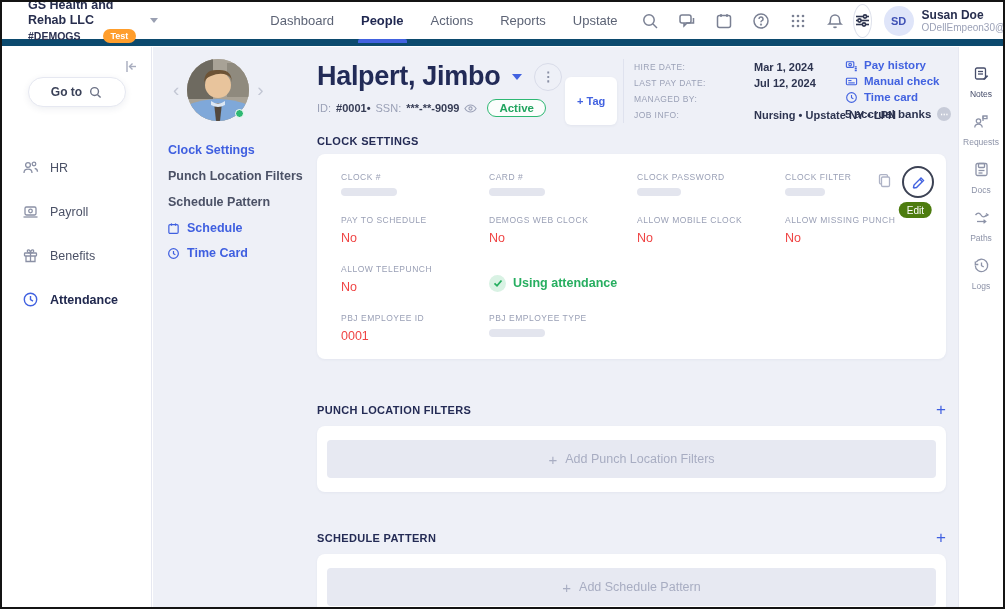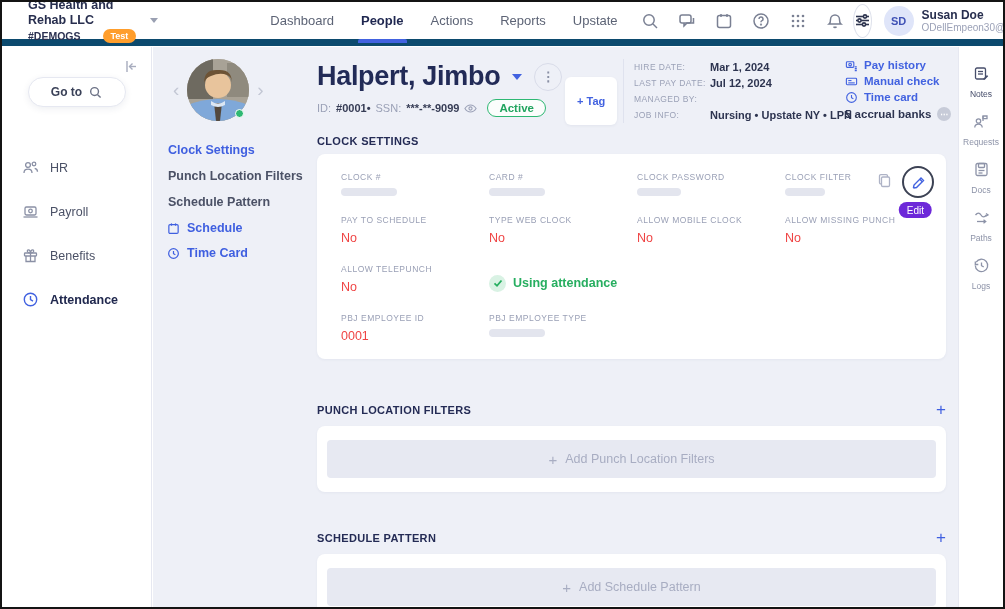--- a/index.html
+++ b/index.html
@@ -77,21 +77,21 @@
           align-items:center; justify-content:center; color:#8a90a5; font-size:13px; font-weight:bold; cursor:pointer;}
   .idrow{ display:flex; align-items:center; gap:5px; margin-top:7px; font-size:11px; }
   .graytxt{ color:#9ba1b7; } .darktxt{ color:#363c55; font-weight:bold; }
   .active-pill{ border:1.5px solid #2eb873; color:#21a45f; background:#fbfdfc; font-size:11.5px;
                 font-weight:bold; padding:2px 11px; border-radius:11px; margin-left:5px;}
   .tagbtn{ position:absolute; left:412px; top:30px; background:#fff; color:#4262e0; font-size:11px;
            font-weight:bold; padding:18px 12px; border-radius:6px; cursor:pointer; box-shadow:0 1px 3px rgba(40,50,90,.06);}
   .details{ position:absolute; left:470px; top:12px; width:324px; border-left:1px solid #dfe2ee; padding-left:10px;}
   .drow{ display:flex; height:16px; align-items:center; }
   .dlabel{ width:76px; font-size:8.5px; letter-spacing:.05em; color:#9ba1b7; }
-  .dvalue{ font-size:11px; font-weight:bold; color:#2d3450; }
+  .dvalue{ font-size:11px; font-weight:bold; color:#2d3450;margin-left:44px; }
   .qlinks{ position:absolute; left:692px; top:10px; }
   .qlink{ display:flex; align-items:center; gap:6px; height:16px; font-size:11.5px; font-weight:bold;
           color:#4262e0; cursor:pointer;}
   .accrual{ display:flex; align-items:center; gap:6px; height:18px; font-size:11.5px; font-weight:bold; color:#2d3450;}
   .accrual .dotcirc{ width:14px; height:14px; border-radius:50%; background:#c7cbd8; color:#fff;
                      font-size:8px; display:flex; align-items:center; justify-content:center; cursor:pointer;}
 
   
   .subnav{ position:absolute; left:14px; top:92px; width:140px;}
   .subtab{ font-size:12.5px; font-weight:bold; color:#4b5166; padding:4px 0 4px 1px; margin-bottom:4px; cursor:pointer;}
@@ -109,21 +109,21 @@
   .fgrid{ display:grid; grid-template-columns:148px 148px 148px 1fr; row-gap:19px; }
   .flabel{ font-size:8.5px; letter-spacing:.06em; color:#9aa0b6; margin-bottom:6px; }
   .fvalue{ font-size:12.5px; color:#ef4444; }
   .bar{ width:56px; height:8px; background:#e3e5ee; border-radius:4px; margin-top:3px; }
   .bar.sm{ width:44px; } .bar.xs{ width:40px; }
   .cardicons{ position:absolute; top:12px; right:12px; display:flex; align-items:flex-start; gap:10px;}
   .copyic{ color:#aeb3c6; margin-top:7px; cursor:pointer;}
   .editwrap{ position:relative; }
   .editcirc{ width:32px; height:32px; border:2px solid #3c4254; border-radius:50%; display:flex;
              align-items:center; justify-content:center; color:#4262e0; background:#fff; cursor:pointer;}
-  .tooltip{ position:absolute; top:36px; left:50%; transform:translateX(-58%); background:#6d28d9;
+  .tooltip{ position:absolute; top:36px; left:50%; transform:translateX(-58%); background:#4d7c0f;
             color:#fff; font-size:10px; padding:2.5px 8px; border-radius:8px; white-space:nowrap;}
   .att-badge{ display:flex; align-items:center; gap:7px; margin-top:8px;}
   .att-badge .chk{ width:17px; height:17px; background:#d9f2e4; border-radius:50%; display:flex;
                    align-items:center; justify-content:center; color:#27ae60;}
   .att-badge .attxt{ font-size:12.5px; font-weight:bold; color:#27ae60; }
 
   .gap1{ height:42px; } .gap2{ height:37px; }
   .card.slim{ margin-top:8px; padding:14px 10px; }
   .addarea{ background:#e7e9f2; border-radius:4px; height:38px; display:flex; align-items:center;
             justify-content:center; gap:8px; color:#a8adc2; font-size:12.5px; cursor:pointer;}
@@ -489,21 +489,21 @@
           <div>
             <div class="flabel">CLOCK FILTER</div>
             <div class="bar xs"></div>
           </div>
 
           <div>
             <div class="flabel">PAY TO SCHEDULE</div>
             <div class="fvalue">No</div>
           </div>
           <div>
-            <div class="flabel">TYPE WEB CLOCK</div>
+            <div class="flabel">DEMOGS WEB CLOCK</div>
             <div class="fvalue">No</div>
           </div>
           <div>
             <div class="flabel">ALLOW MOBILE CLOCK</div>
             <div class="fvalue">No</div>
           </div>
           <div>
             <div class="flabel">ALLOW MISSING PUNCH</div>
             <div class="fvalue">No</div>
           </div>

